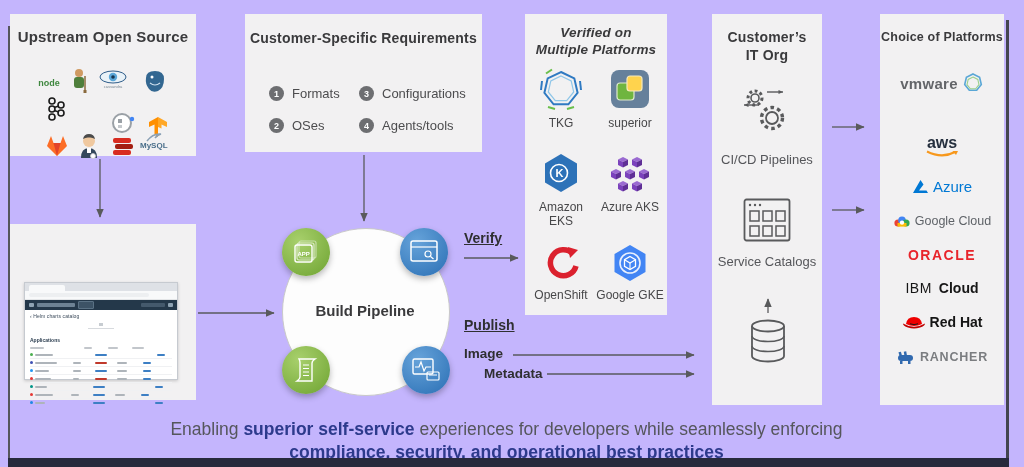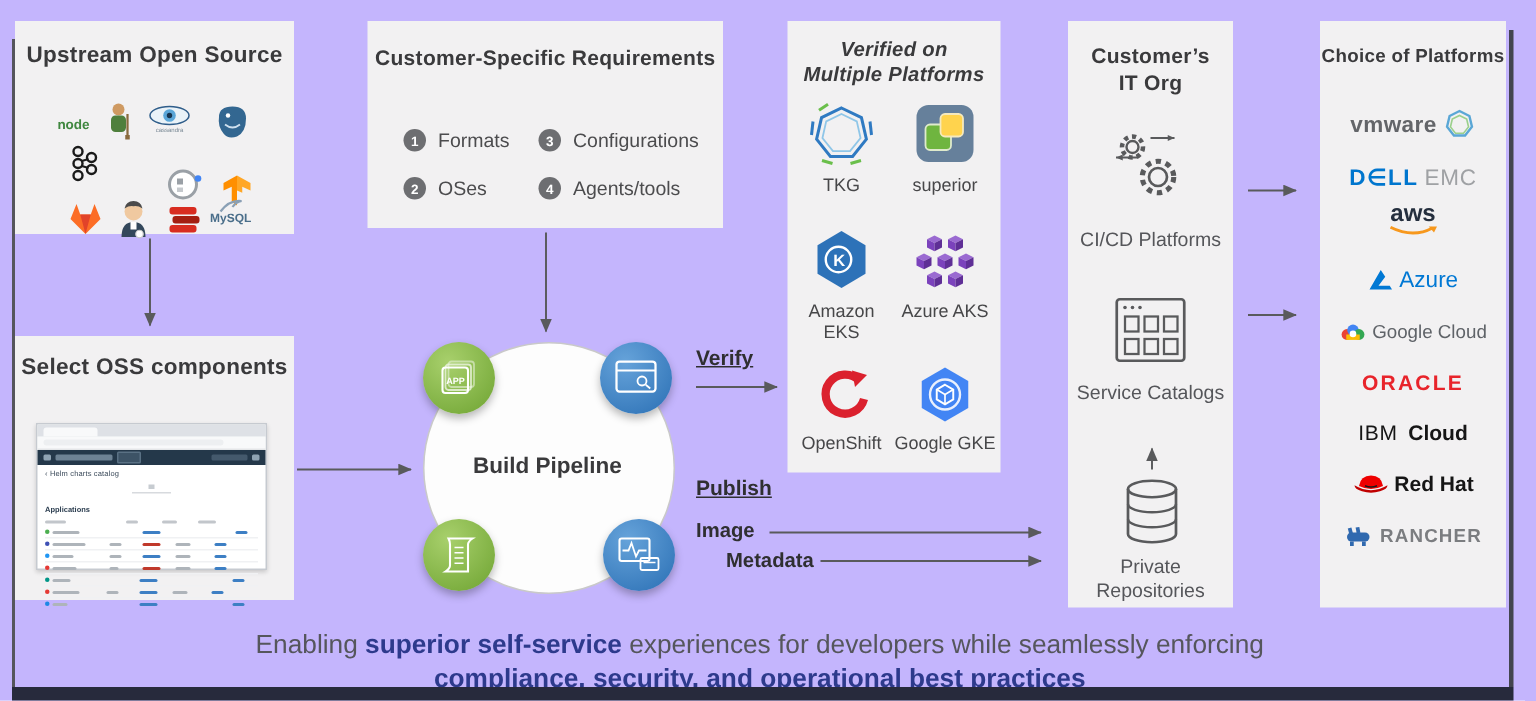--- a/index.html
+++ b/index.html
@@ -157,21 +157,20 @@
     </div>
     <div class="logo" style="left:130px;top:118px;">
       <svg width="18" height="10">
         <path d="M2,9 Q8,1 16,2 Q12,3 10,6" stroke="#8aa0b5" stroke-width="1.5" fill="none"></path>
       </svg>
       <span class="mysql-text">MySQL</span>
     </div>
   </div>
 
   <div class="panel" style="left:10px;top:224px;width:186px;height:176px;">
-    <div class="ptitle" style="padding-top:12px;font-size:15px;">Select OSS components</div>
 
     <div class="browser">
       <div class="chrome">
           <div class="tab"></div>
         </div>
       <div class="urlbar">
           <div class="urlpill"></div>
         </div>
       <div class="mininav">
         <i class="navbar-chip" style="width:5px;background:#8fa3b3;"></i>
@@ -387,21 +386,21 @@
         <circle cx="16" cy="14" r="7" fill="none" stroke="#595a5c" stroke-width="3" stroke-dasharray="2.8 2.6"></circle>
         <circle cx="16" cy="14" r="4" fill="#f2f1f2" stroke="#595a5c" stroke-width="1.6"></circle>
         <line x1="28" y1="8" x2="44" y2="8" stroke="#595a5c" stroke-width="1.4"></line>
         <polygon points="44,8 39.5,6 39.5,10" fill="#595a5c"></polygon>
         <line x1="20" y1="21" x2="5" y2="21" stroke="#595a5c" stroke-width="1.4"></line>
         <polygon points="5,21 9.5,19 9.5,23" fill="#595a5c"></polygon>
         <circle cx="33" cy="34" r="10.5" fill="none" stroke="#595a5c" stroke-width="3.4" stroke-dasharray="3.6 3.2"></circle>
         <circle cx="33" cy="34" r="6" fill="#f2f1f2" stroke="#595a5c" stroke-width="1.8"></circle>
       </svg>
     </div>
-    <div class="itemlabel" style="left:0;top:138px;">CI/CD Platforms</div>
+    <div class="itemlabel" style="left:0;top:138px;">CI/CD Pipelines</div>
 
     <div class="iticon" style="left:31px;top:184px;">
       <svg width="48" height="44">
         <rect x="1.5" y="1.5" width="45" height="41" rx="2" fill="none" stroke="#595a5c" stroke-width="1.8"></rect>
         <circle cx="7" cy="7" r="1.2" fill="#595a5c"></circle>
           <circle cx="12" cy="7" r="1.2" fill="#595a5c"></circle>
           <circle cx="17" cy="7" r="1.2" fill="#595a5c"></circle>
         <rect x="7" y="13" width="9" height="10" fill="none" stroke="#595a5c" stroke-width="1.5"></rect>
         <rect x="20" y="13" width="9" height="10" fill="none" stroke="#595a5c" stroke-width="1.5"></rect>
         <rect x="33" y="13" width="9" height="10" fill="none" stroke="#595a5c" stroke-width="1.5"></rect>
@@ -413,38 +412,33 @@
     <div class="itemlabel" style="left:0;top:240px;">Service Catalogs</div>
 
     <div class="iticon" style="left:36px;top:304px;">
       <svg width="40" height="48">
         <ellipse cx="20" cy="8" rx="16" ry="5.5" fill="none" stroke="#595a5c" stroke-width="1.8"></ellipse>
         <path d="M4,8 V38 A16,5.5 0 0 0 36,38 V8" fill="none" stroke="#595a5c" stroke-width="1.8"></path>
         <path d="M4,18 A16,5.5 0 0 0 36,18" fill="none" stroke="#595a5c" stroke-width="1.6"></path>
         <path d="M4,28 A16,5.5 0 0 0 36,28" fill="none" stroke="#595a5c" stroke-width="1.6"></path>
       </svg>
     </div>
-    <div class="itemlabel" style="left:0;top:356px;">Private Repositories</div>
   </div>
 
   <div class="panel" style="left:880px;top:14px;width:124px;height:391px;">
     <div class="ptitle" style="padding-top:16px;font-size:12.5px;white-space:nowrap;">Choice of Platforms</div>
 
     <div class="vendor" style="top:58px;">
       <span class="vmware-txt">vmware</span>
       <svg width="22" height="22">
         <polygon points="11,2 17.6,5.3 19.3,12.5 14.7,18.3 7.3,18.3 2.7,12.5 4.4,5.3" fill="none" stroke="#5aa7d6" stroke-width="1.6"></polygon>
         <polygon points="11,5 15.8,7.4 17,12.6 13.7,16.8 8.3,16.8 5,12.6 6.2,7.4" fill="none" stroke="#9bd08c" stroke-width="1.1"></polygon>
       </svg>
     </div>
 
-    <div class="vendor" style="top:95px;">
-      <span class="dell-a">D∈LL</span>
-      <span class="dell-b">EMC</span>
-    </div>
 
     <div class="vendor" style="top:122px;">
       <div class="aws-wrap">
         <span class="aws-txt">aws</span>
         <svg width="34" height="8">
           <path d="M2,1.5 Q17,9 30,2" fill="none" stroke="#f7981d" stroke-width="2"></path>
           <polygon points="33,1 27.5,1 31,5" fill="#f7981d"></polygon>
         </svg>
       </div>
     </div>

